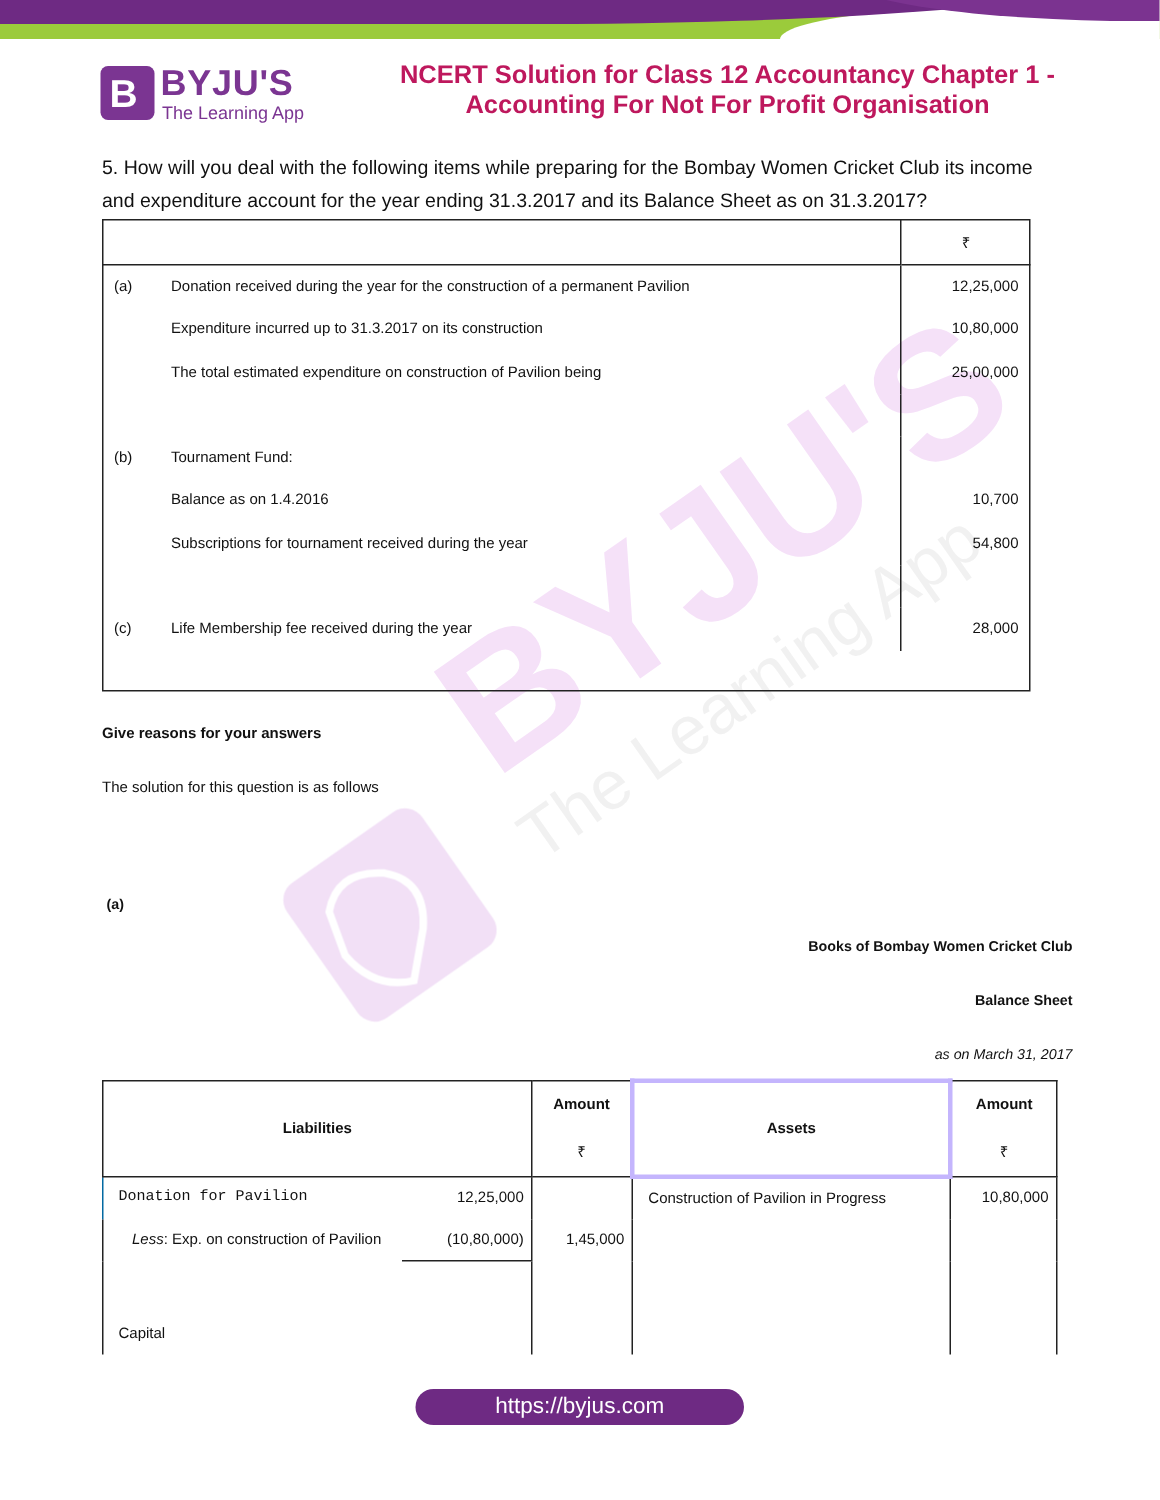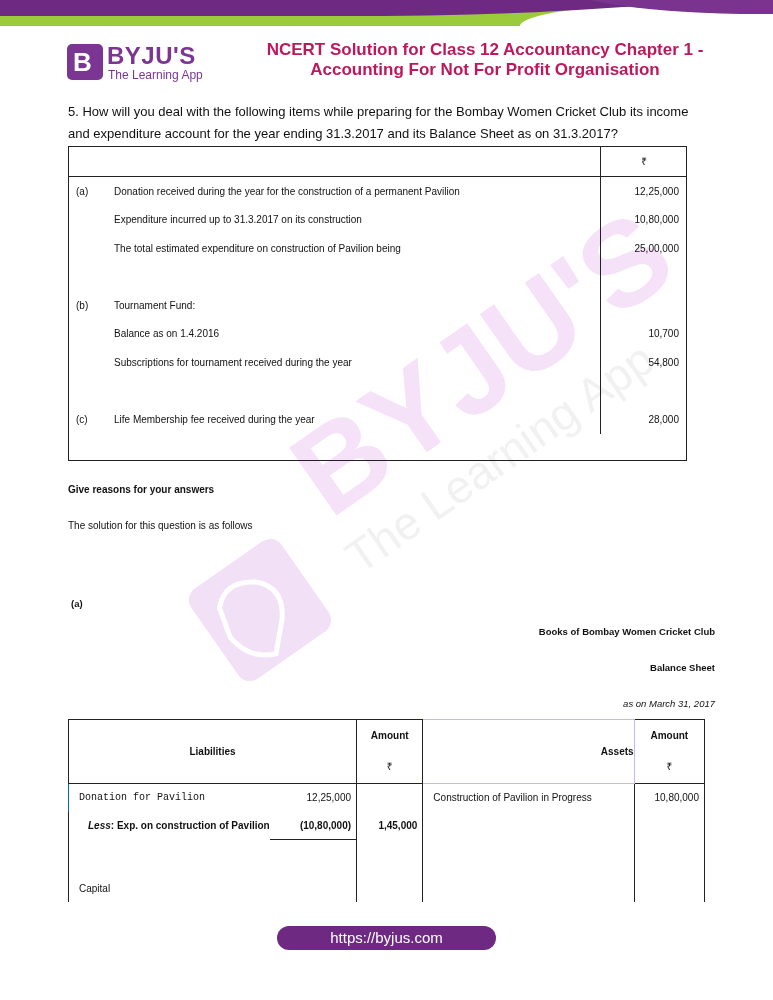--- a/index.html
+++ b/index.html
@@ -160,34 +160,34 @@
 <div class="center-title" style="top:698px;font-style:italic;">as on March 31, 2017</div>
 
 <table class="t2">
   <tbody>
       <tr style="height:64px;">
     <td colspan="2" style="width:282px;border:1px solid #222;text-align:center;font-weight:bold;">Liabilities</td>
     <td style="width:66px;border:1px solid #222;text-align:center;font-weight:bold;">
       <div>Amount</div>
       <div style="margin-top:18px;font-weight:normal;">₹</div>
     </td>
-    <td style="width:215px;border:1px solid #c4b5fd;text-align:right;font-weight:bold;">Assets</td>
+    <td style="width:215px;border:3px solid #c4b5fd;text-align:center;font-weight:bold;">Assets</td>
     <td style="width:70px;border:1px solid #222;text-align:center;font-weight:bold;">
       <div>Amount</div>
       <div style="margin-top:18px;font-weight:normal;">₹</div>
     </td>
   </tr>
   <tr style="height:28px;">
     <td style="border-left:1px solid #0369a1;padding-left:10px;width:195px;font-family:Liberation Mono, monospace;">Donation for Pavilion</td>
     <td style="text-align:right;padding-right:5px;width:82px;">12,25,000</td>
     <td style="border-left:1px solid #222;border-right:1px solid #222;"></td>
     <td style="padding-left:10px;">Construction of Pavilion in Progress</td>
     <td style="border-left:1px solid #222;border-right:1px solid #222;text-align:right;padding-right:5px;">10,80,000</td>
   </tr>
-  <tr style="height:28px;font-weight:bold;">
+  <tr style="height:28px;">
     <td style="border-left:1px solid #222;padding-left:19px;"><i>Less</i><span>: Exp. on construction of Pavilion</span></td>
     <td style="text-align:right;padding-right:5px;border-bottom:1px solid #222;">(10,80,000)</td>
     <td style="border-left:1px solid #222;border-right:1px solid #222;text-align:right;padding-right:5px;">1,45,000</td>
     <td></td>
     <td style="border-left:1px solid #222;border-right:1px solid #222;"></td>
   </tr>
   <tr style="height:62px;">
     <td style="border-left:1px solid #222;padding-left:10px;vertical-align:bottom;padding-bottom:8px;">Capital</td>
     <td></td>
     <td style="border-left:1px solid #222;border-right:1px solid #222;"></td>

